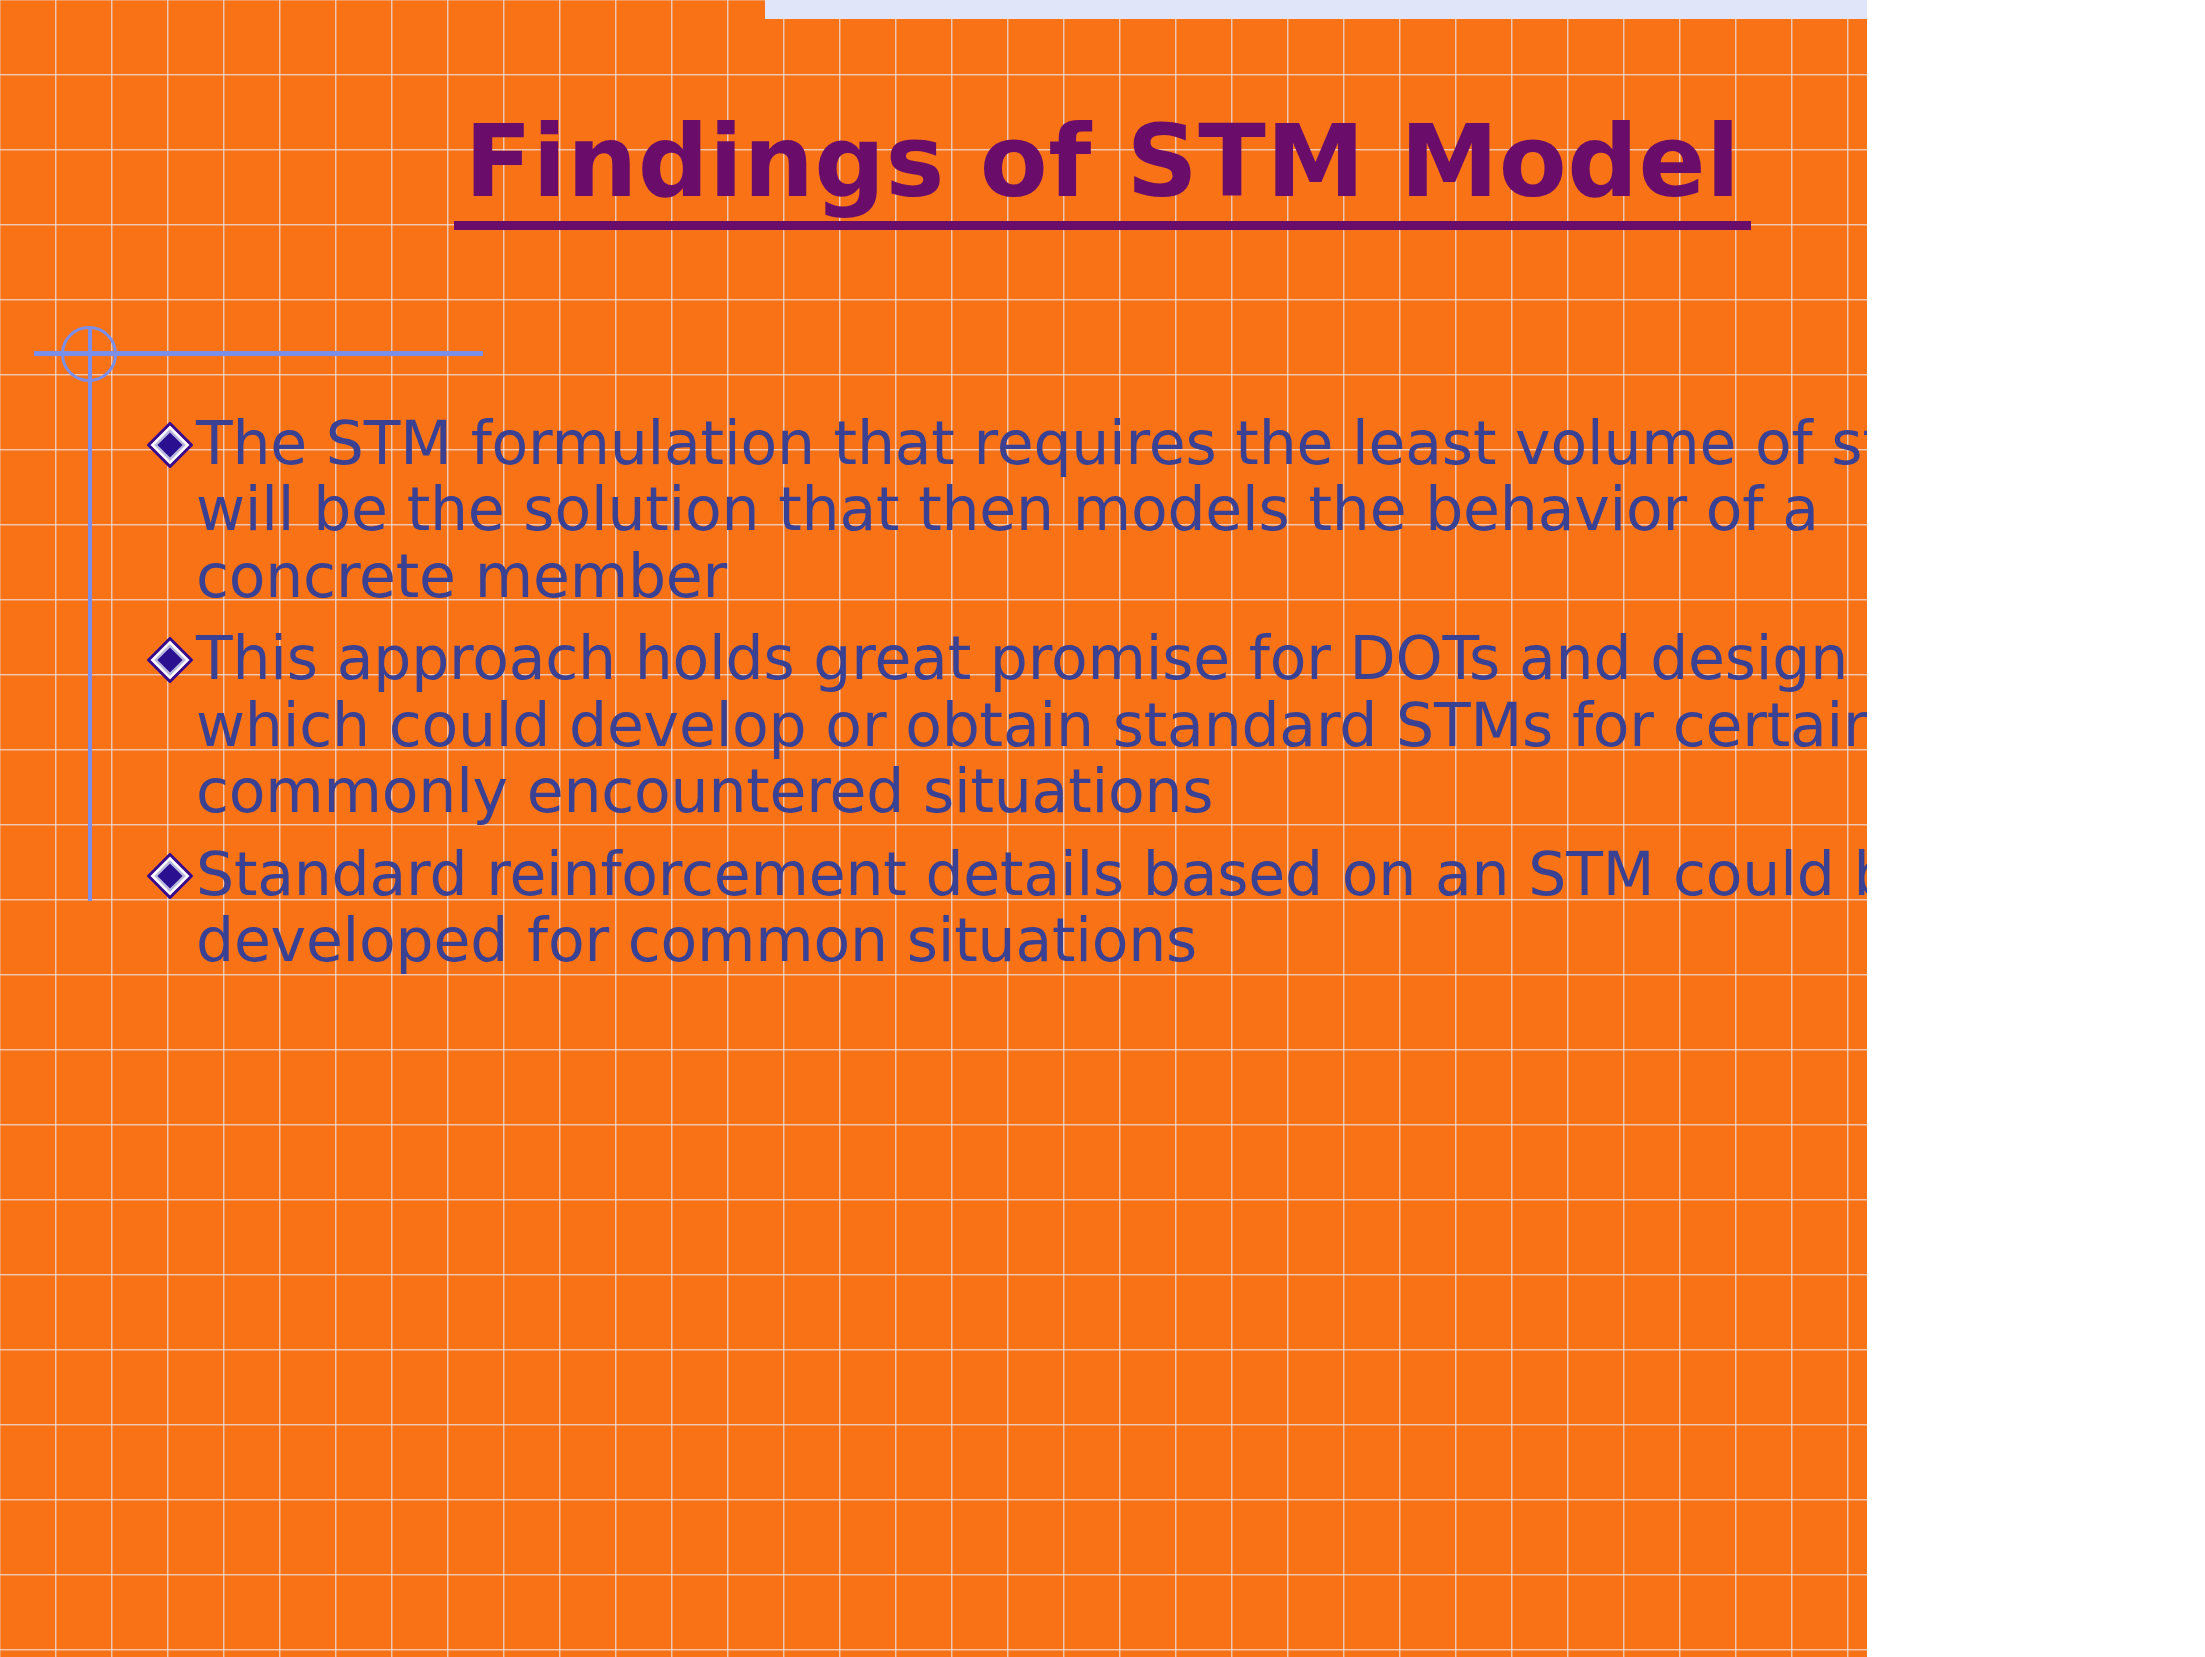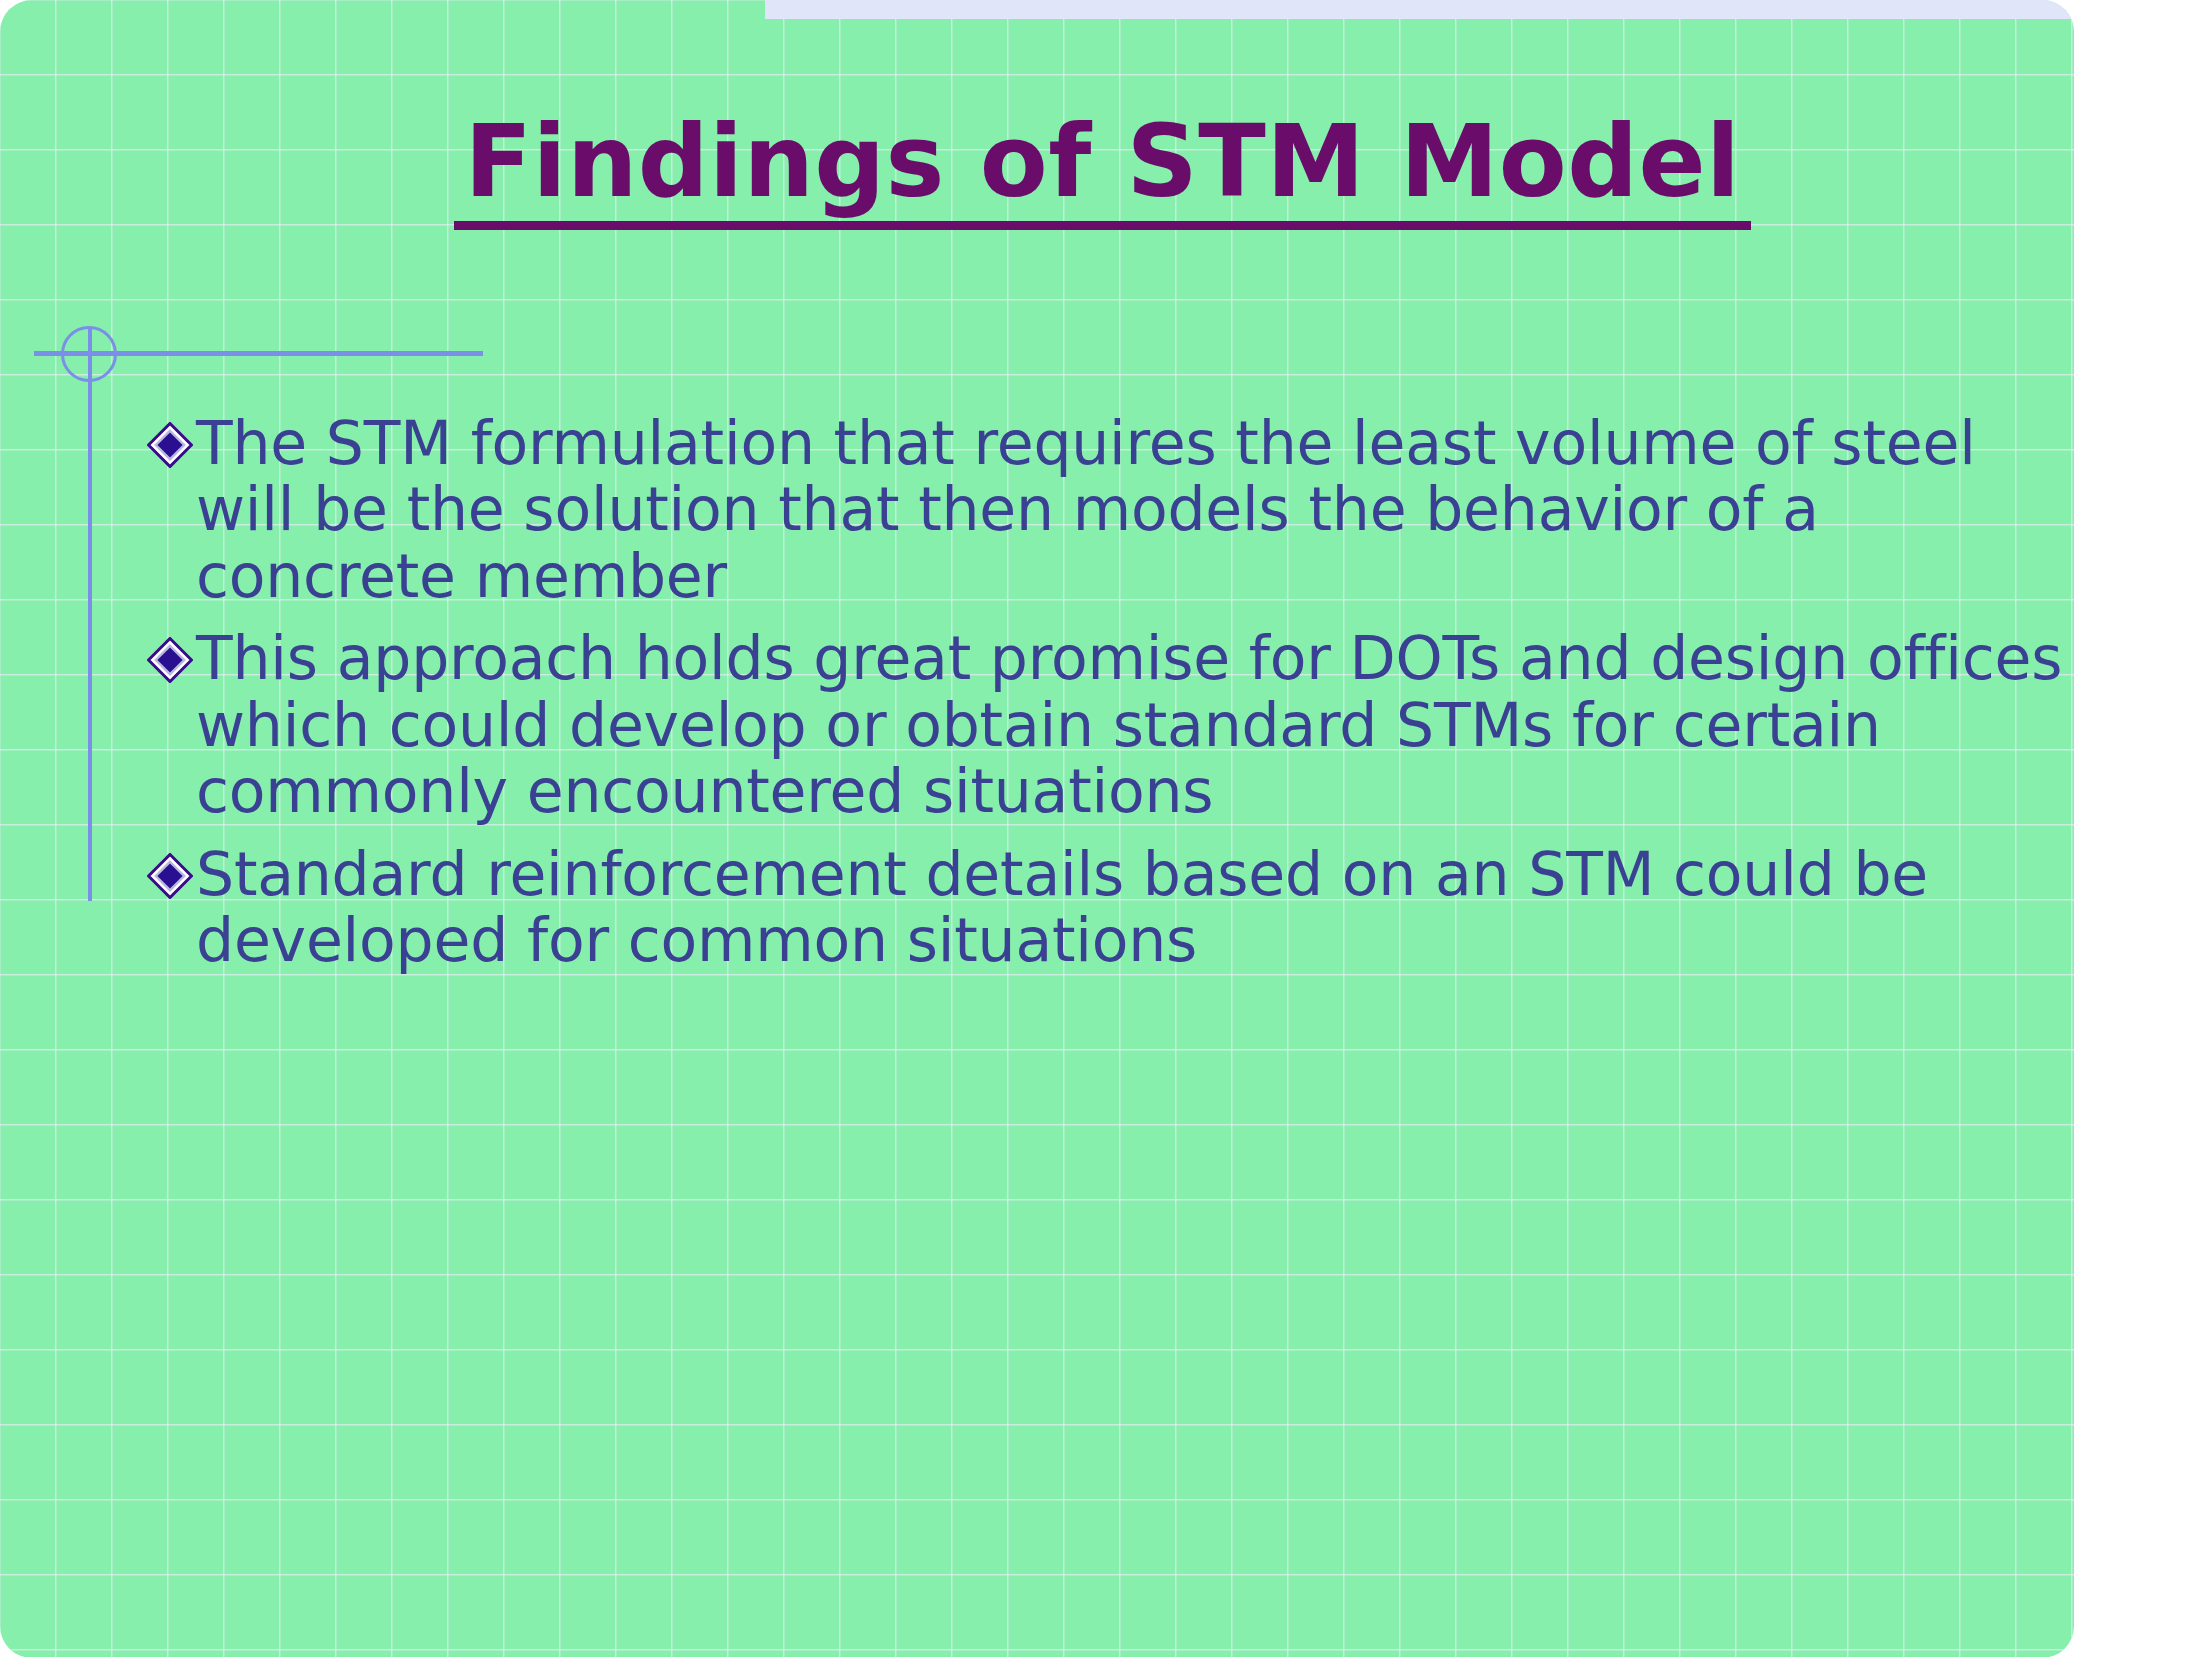--- a/index.html
+++ b/index.html
@@ -3,26 +3,25 @@
 <meta charset="utf-8">
 <style>
   html, body {
     margin: 0;
     padding: 0;
     background: #ffffff;
   }
 
   #slide {
     position: relative;
-    width: 2074px;
+    width: 1867px;
     height: 1658px;
     overflow: hidden;
-    background-color: #86efac;
+    background-color: #f97316;
     font-family: "DejaVu Sans", sans-serif;
-    border-radius: 32px;
   }
 
   
   .grid-layer {
     position: absolute;
     inset: 0;
     background-image:
       linear-gradient(to right, #e8ebf7 1.5px, transparent 1.5px),
       linear-gradient(to bottom, #e9ecf8 1.5px, transparent 1.5px);
     background-size: 56px 75px;

